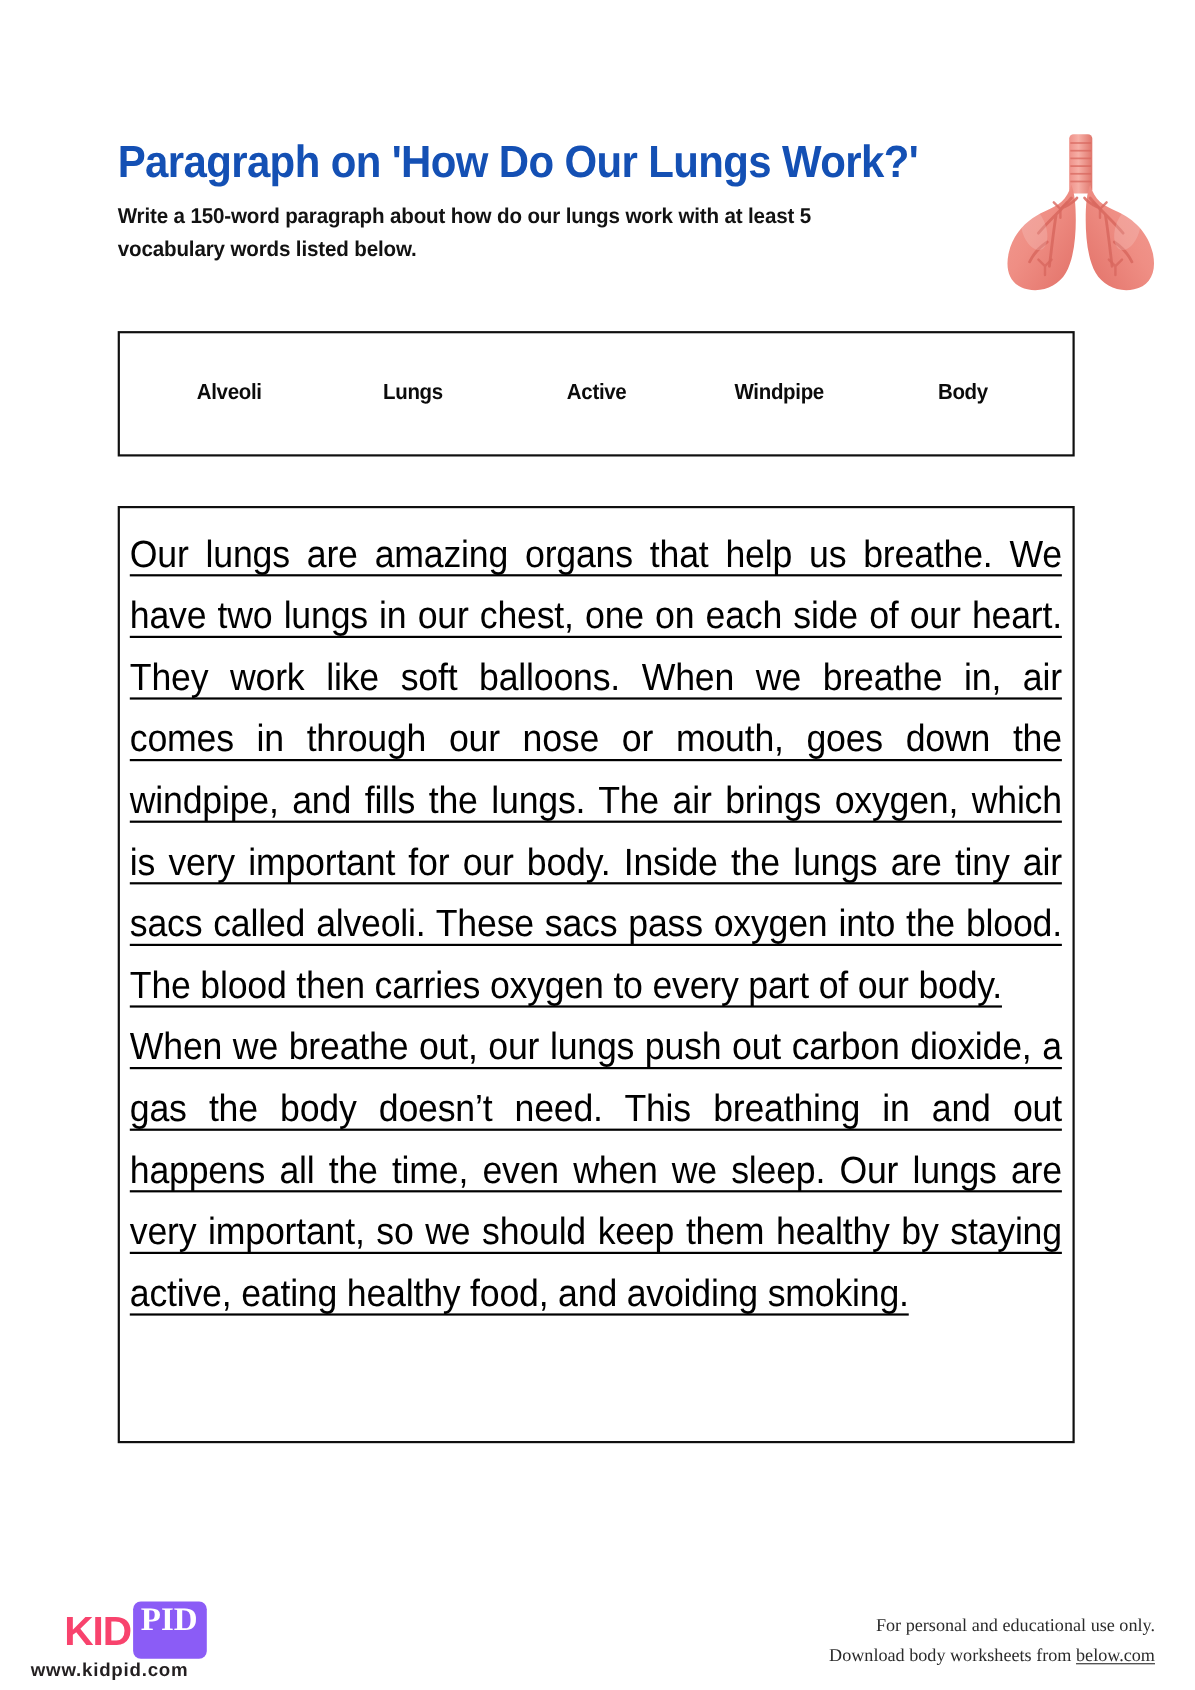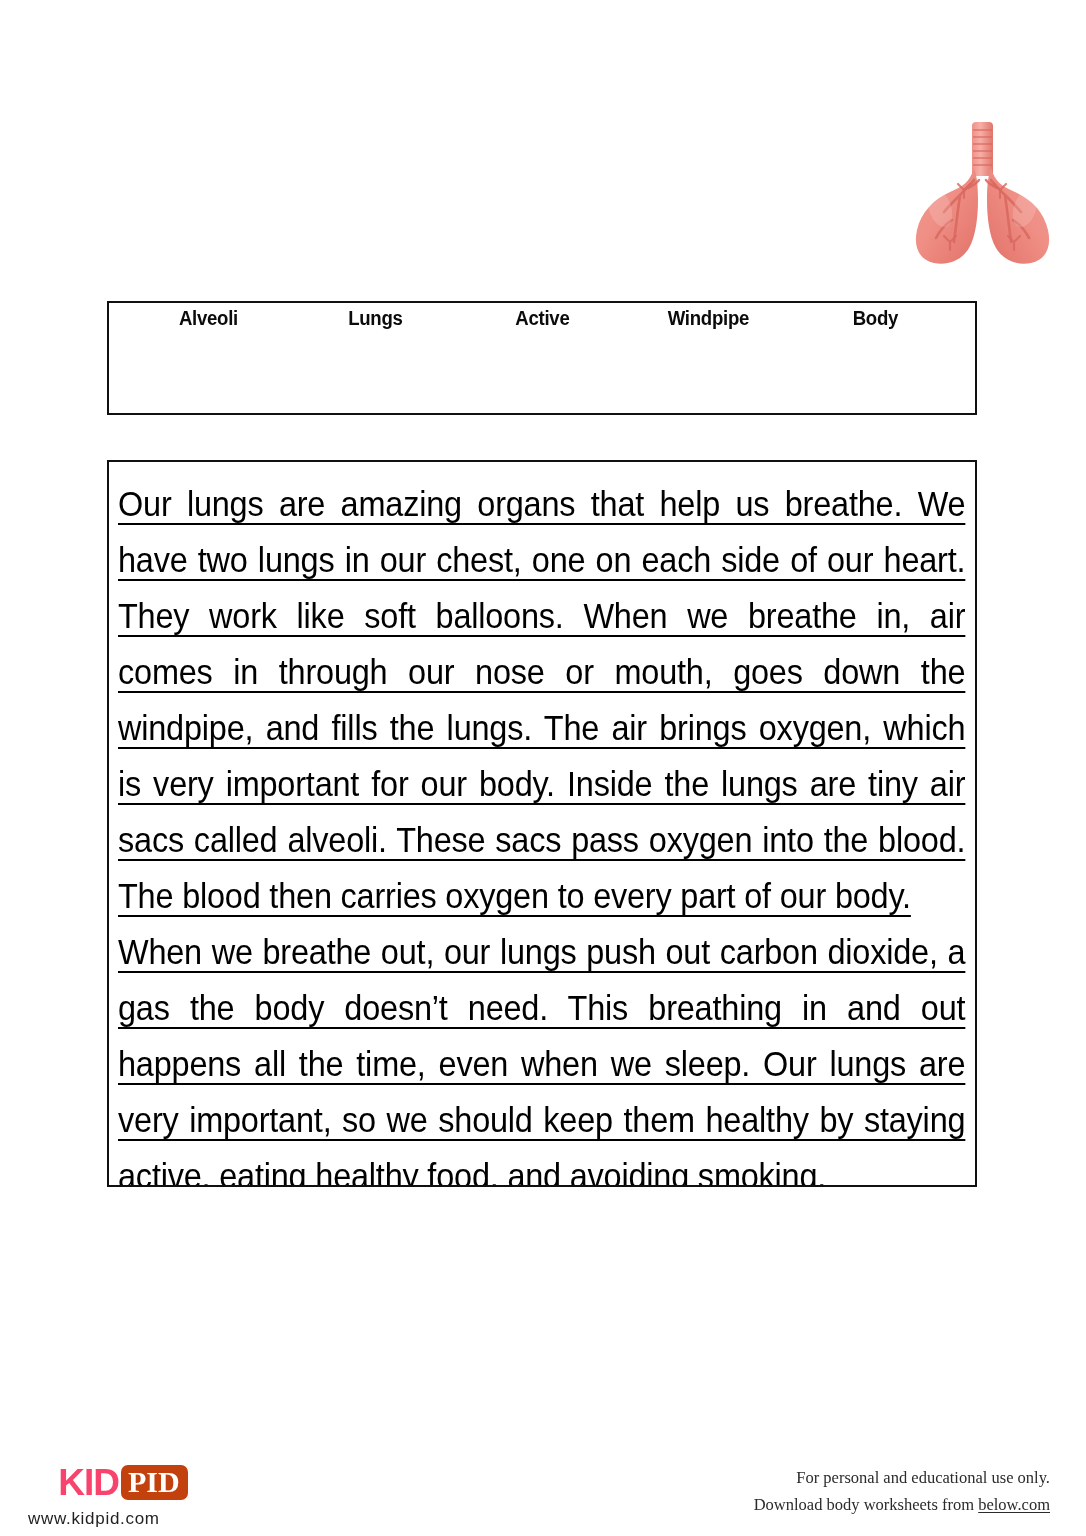--- a/index.html
+++ b/index.html
@@ -65,21 +65,21 @@
   
   .vocab-box {
     position: absolute;
     left: 107px;
     top: 301px;
     width: 870px;
     height: 114px;
     border: 2.5px solid #101010;
     box-sizing: border-box;
     display: flex;
-    flex-direction: row;
+    flex-direction: column;
     justify-content: center;
     padding: 4px 16px 6px 16px;
   }
   .vocab-row {
     display: flex;
     width: 100%;
   }
   .vocab-cell {
     flex: 1 1 0;
     text-align: center;
@@ -90,21 +90,21 @@
     color: #0b0b0b;
     transform: scaleX(0.93);
   }
 
   
   .answer-box {
     position: absolute;
     left: 107px;
     top: 460px;
     width: 870px;
-    height: 727px;
+    height: 852px;
     border: 2.5px solid #101010;
     box-sizing: border-box;
     padding: 14px 9px 0 9px;
     overflow: hidden;
   }
   .answer-text {
     font-family: "Liberation Sans", sans-serif;
     font-size: 34.5px;
     line-height: 56px;
     font-weight: 400;
@@ -140,38 +140,38 @@
   }
   .logo-kid {
     font-family: "Liberation Sans", sans-serif;
     font-size: 37px;
     font-weight: 700;
     color: #f8436d;
     letter-spacing: -1px;
     line-height: 1;
   }
   .logo-pid-wrap {
-    background: #c2410c;
+    background: #8b5cf6;
     border-radius: 7px;
-    padding: 2px 8px 3px 7px;
+    padding: 2px 8px 20px 7px;
     margin-left: 2px;
   }
   .logo-pid {
     font-family: "Liberation Serif", serif;
     font-size: 30px;
     font-weight: 700;
     color: #ffffff;
     letter-spacing: 0px;
     line-height: 1;
   }
   .logo-url {
     margin-top: 7px;
     font-family: "Liberation Sans", sans-serif;
     font-size: 17px;
-    font-weight: 400;
+    font-weight: 700;
     color: #231f20;
     letter-spacing: 0.7px;
   }
   .footer-note {
     position: absolute;
     right: 36px;
     top: 1464px;
     text-align: right;
     font-family: "Liberation Serif", serif;
     font-size: 16.5px;
@@ -182,20 +182,24 @@
     text-decoration: underline;
     text-underline-offset: 2px;
     color: #2b2b2b;
   }
 </style>
 </head>
 <body>
 
 <div class="page">
 
+  <div class="header">
+    <h1 class="title">Paragraph on 'How Do Our Lungs Work?'</h1>
+    <p class="subtitle">Write a 150-word paragraph about how do our lungs work with at least 5 vocabulary words listed below.</p>
+  </div>
 
   <div class="lungs-art">
     <svg viewBox="0 0 172 172" width="172" height="172" aria-hidden="true">
       <defs>
         <linearGradient id="lungL" x1="0" y1="0" x2="1" y2="1">
           <stop offset="0%" stop-color="#f29b92"></stop>
           <stop offset="45%" stop-color="#ef8e84"></stop>
           <stop offset="100%" stop-color="#e27168"></stop>
         </linearGradient>
         <linearGradient id="lungR" x1="1" y1="0" x2="0" y2="1">

